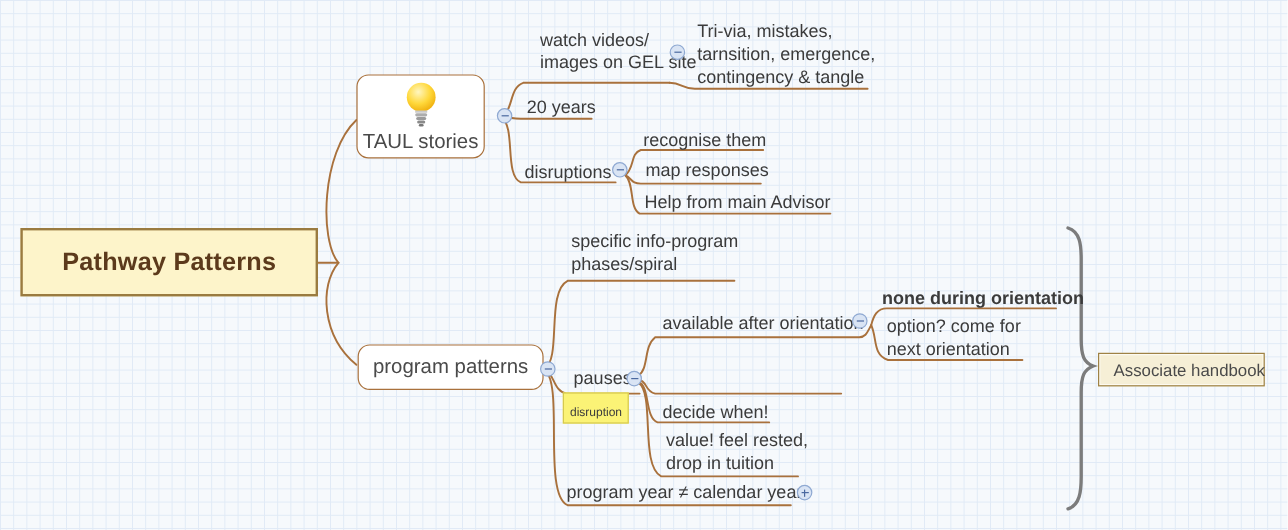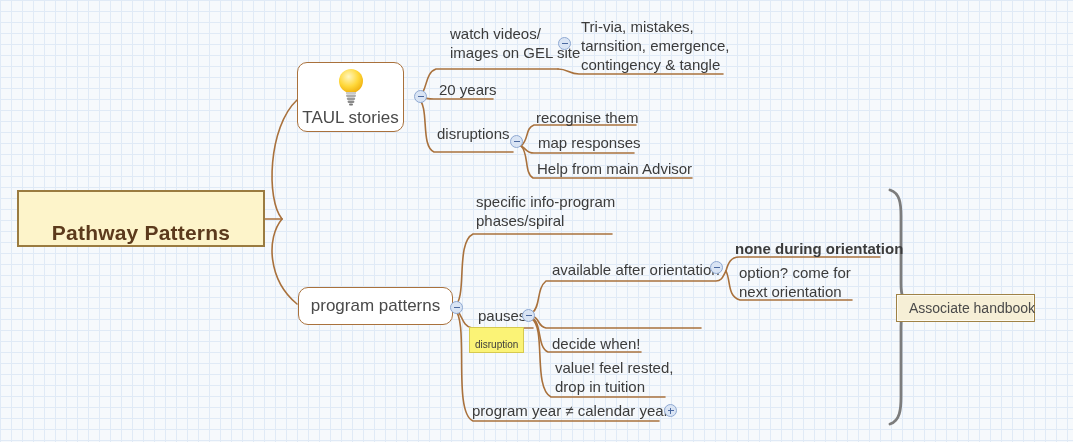--- a/index.html
+++ b/index.html
@@ -19,21 +19,21 @@
   .line-topic{
     position:absolute;
     font-size:15px;line-height:19px;
     color:#3b3b3b;
     white-space:pre-line;
     cursor:default;
   }
   .root-topic{
     position:absolute;left:17px;top:190px;width:248px;height:57px;
     background:#fdf4ca;border:2px solid #9a7b40;box-sizing:border-box;
-    display:flex;align-items:flex-end;justify-content:center;
+    display:flex;align-items:center;justify-content:center;
   }
   .root-topic span{
     font-size:21px;font-weight:bold;color:#5c3a1c;letter-spacing:0.2px;
   }
   .box-node{
     position:absolute;background:#ffffff;
     border:1.5px solid #a9713c;border-radius:10px;box-sizing:border-box;
     display:flex;flex-direction:column;align-items:center;justify-content:center;
   }
   .box-node .nlabel{font-size:17px;color:#4a4a4a;white-space:nowrap;}
@@ -54,21 +54,21 @@
     background:#4b69a0;
   }
 
   .tag{
     position:absolute;left:469px;top:327px;
     background:#fbf376;border:1px solid #d6c94e;
     font-size:10px;color:#3c3c3c;
     padding:11px 5px 2px 5px;white-space:nowrap;
   }
   .callout{
-    position:absolute;left:896px;top:294px;width:139px;height:28px;
+    position:absolute;left:915px;top:294px;width:139px;height:28px;
     background:#f6efd6;border:1px solid #9f8245;box-sizing:border-box;
     box-shadow:inset 0 0 0 1px #fdfaf0;
     display:flex;align-items:center;gap:6px;padding:0 6px;
     cursor:pointer;
   }
   .callout .clabel{font-size:14px;color:#4a4a4a;white-space:nowrap;}
 </style>
 </head>
 <body>
 
@@ -125,21 +125,21 @@
   <div class="box-node node-program">
     <span class="nlabel">program patterns</span>
   </div>
 
   <div class="line-topic" style="left:434px;top:24px;margin-left:16px;">watch videos/
 images on GEL site</div>
   <div class="line-topic" style="left:581px;top:17px;">Tri-via, mistakes,
 tarnsition, emergence,
 contingency &amp; tangle</div>
   <div class="line-topic" style="left:439px;top:80px;">20 years</div>
-  <div class="line-topic" style="left:437px;top:124px;">disruptions</div>
+  <div class="line-topic" style="left:437px;top:134px;">disruptions</div>
   <div class="line-topic" style="left:536px;top:108px;">recognise them</div>
   <div class="line-topic" style="left:538px;top:133px;">map responses</div>
   <div class="line-topic" style="left:537px;top:159px;">Help from main Advisor</div>
 
   <div class="line-topic" style="left:476px;top:192px;">specific info-program
 phases/spiral</div>
   <div class="line-topic" style="left:478px;top:306px;">pauses</div>
   <div class="line-topic" style="left:552px;top:260px;">available after orientation</div>
   <div class="line-topic" style="left:735px;top:239px;font-weight:bold;">none during orientation</div>
   <div class="line-topic" style="left:739px;top:263px;">option? come for

